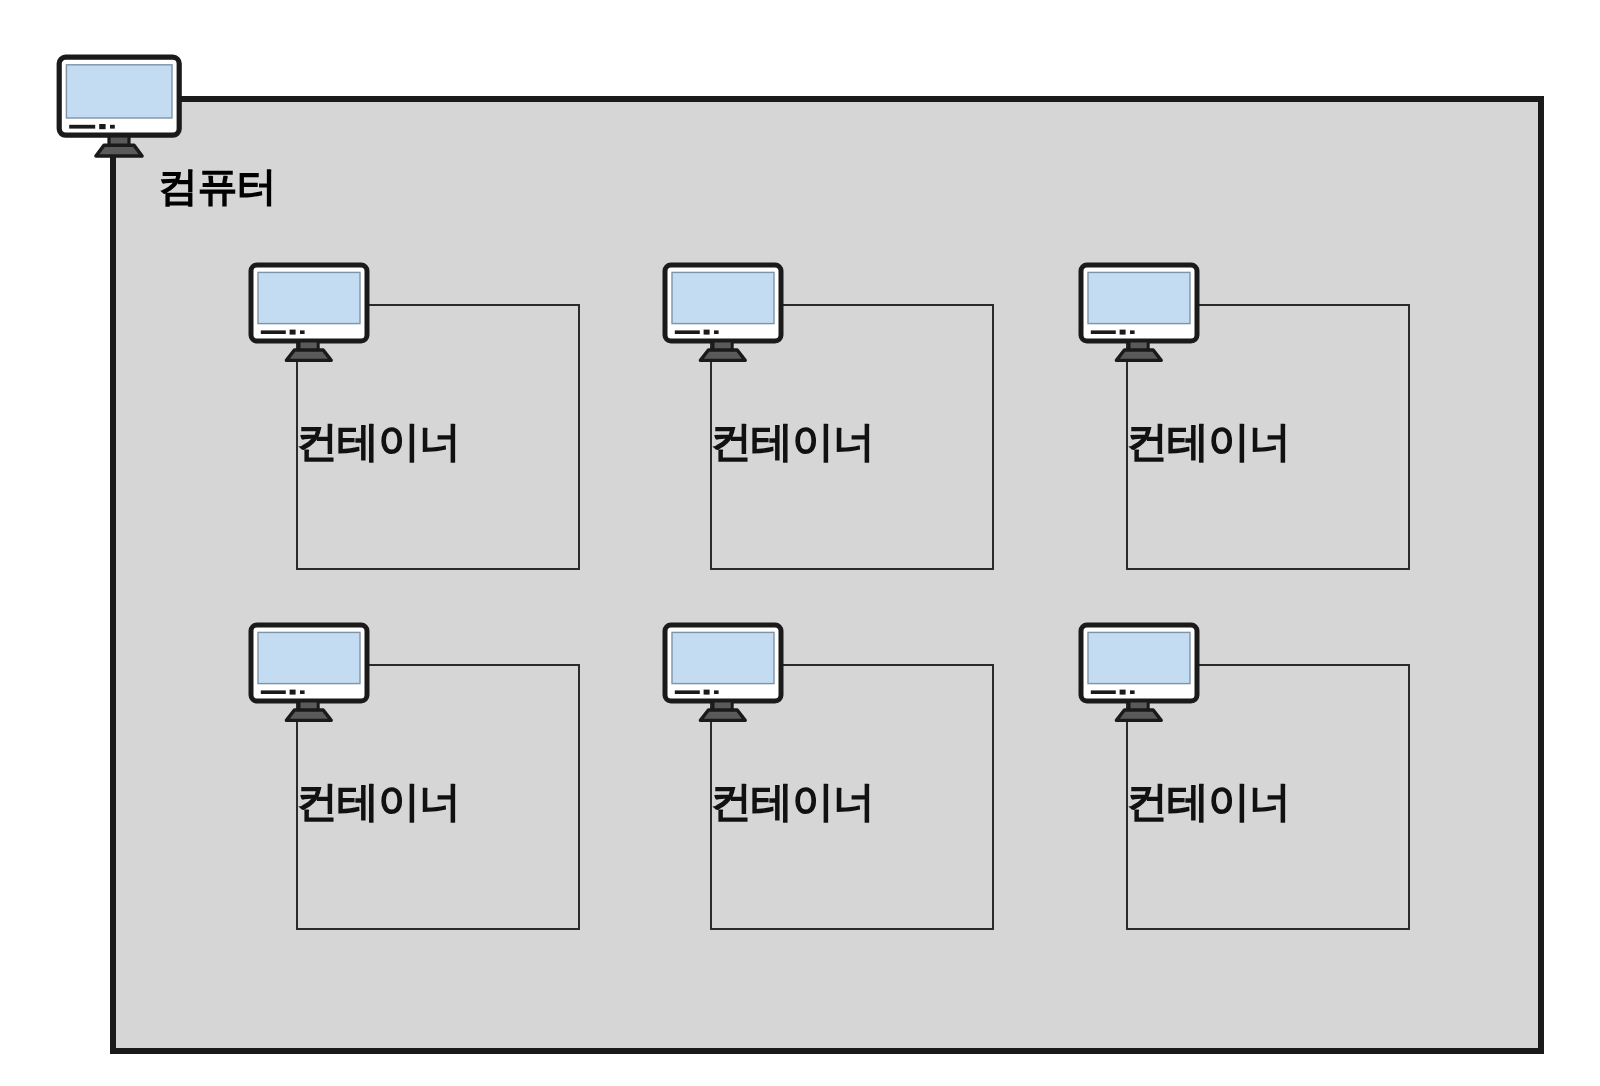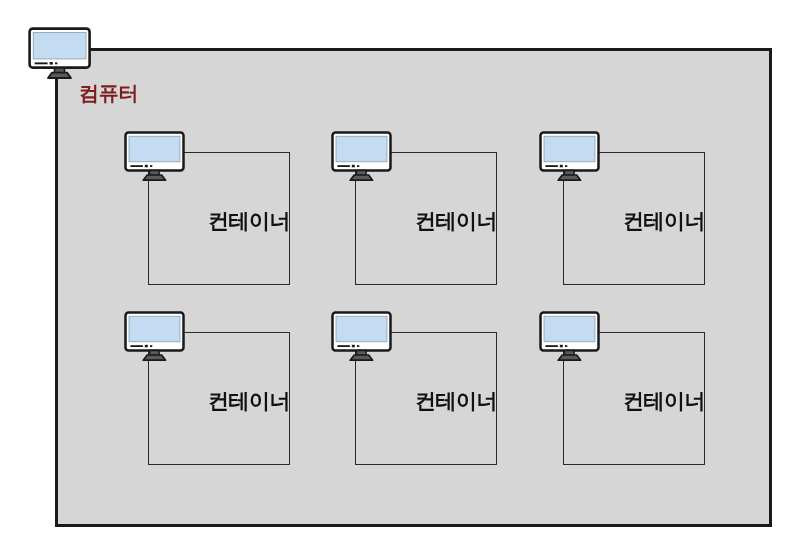--- a/index.html
+++ b/index.html
@@ -33,39 +33,39 @@
     border: 3px solid #1a1a1a;
     box-sizing: border-box;
   }
 
   .computer-label {
     position: absolute;
     left: 79px;
     top: 80px;
     font-size: 20px;
     font-weight: bold;
-    color: #7f1d1d;
+    color: #000000;
     letter-spacing: -0.3px;
     white-space: nowrap;
   }
 
   
   .container-box {
     position: absolute;
     width: 142px;
     height: 133px;
     border: 1.5px solid #2b2b2b;
     box-sizing: border-box;
     background: transparent;
   }
 
   .container-label {
     position: absolute;
     width: 142px;
-    text-align: right;
+    text-align: left;
     font-size: 21px;
     font-weight: bold;
     color: #111111;
     letter-spacing: -0.5px;
     white-space: nowrap;
   }
 
   
   .monitor {
     position: absolute;

